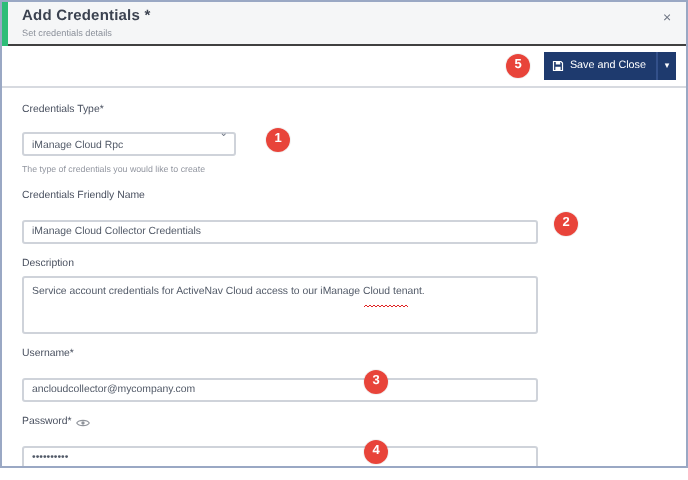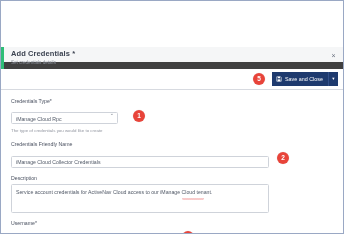--- a/index.html
+++ b/index.html
@@ -21,23 +21,22 @@
     border: 1px solid #9aa8c4;
     background: #ffffff;
     overflow: hidden;
   }
 
   
   .header {
     position: relative;
     height: 22px;
     background: #f5f6f7;
-    border-bottom: 7px solid #404040;
+    border-bottom: 1px solid #404040;
     box-sizing: border-box;
-    margin-top: 46px;
   }
   .header-accent {
     position: absolute;
     left: 0; top: 0;
     width: 3px;
     height: 22px;
     background: #2ebd77;
   }
   .header-titles {
     position: absolute;

